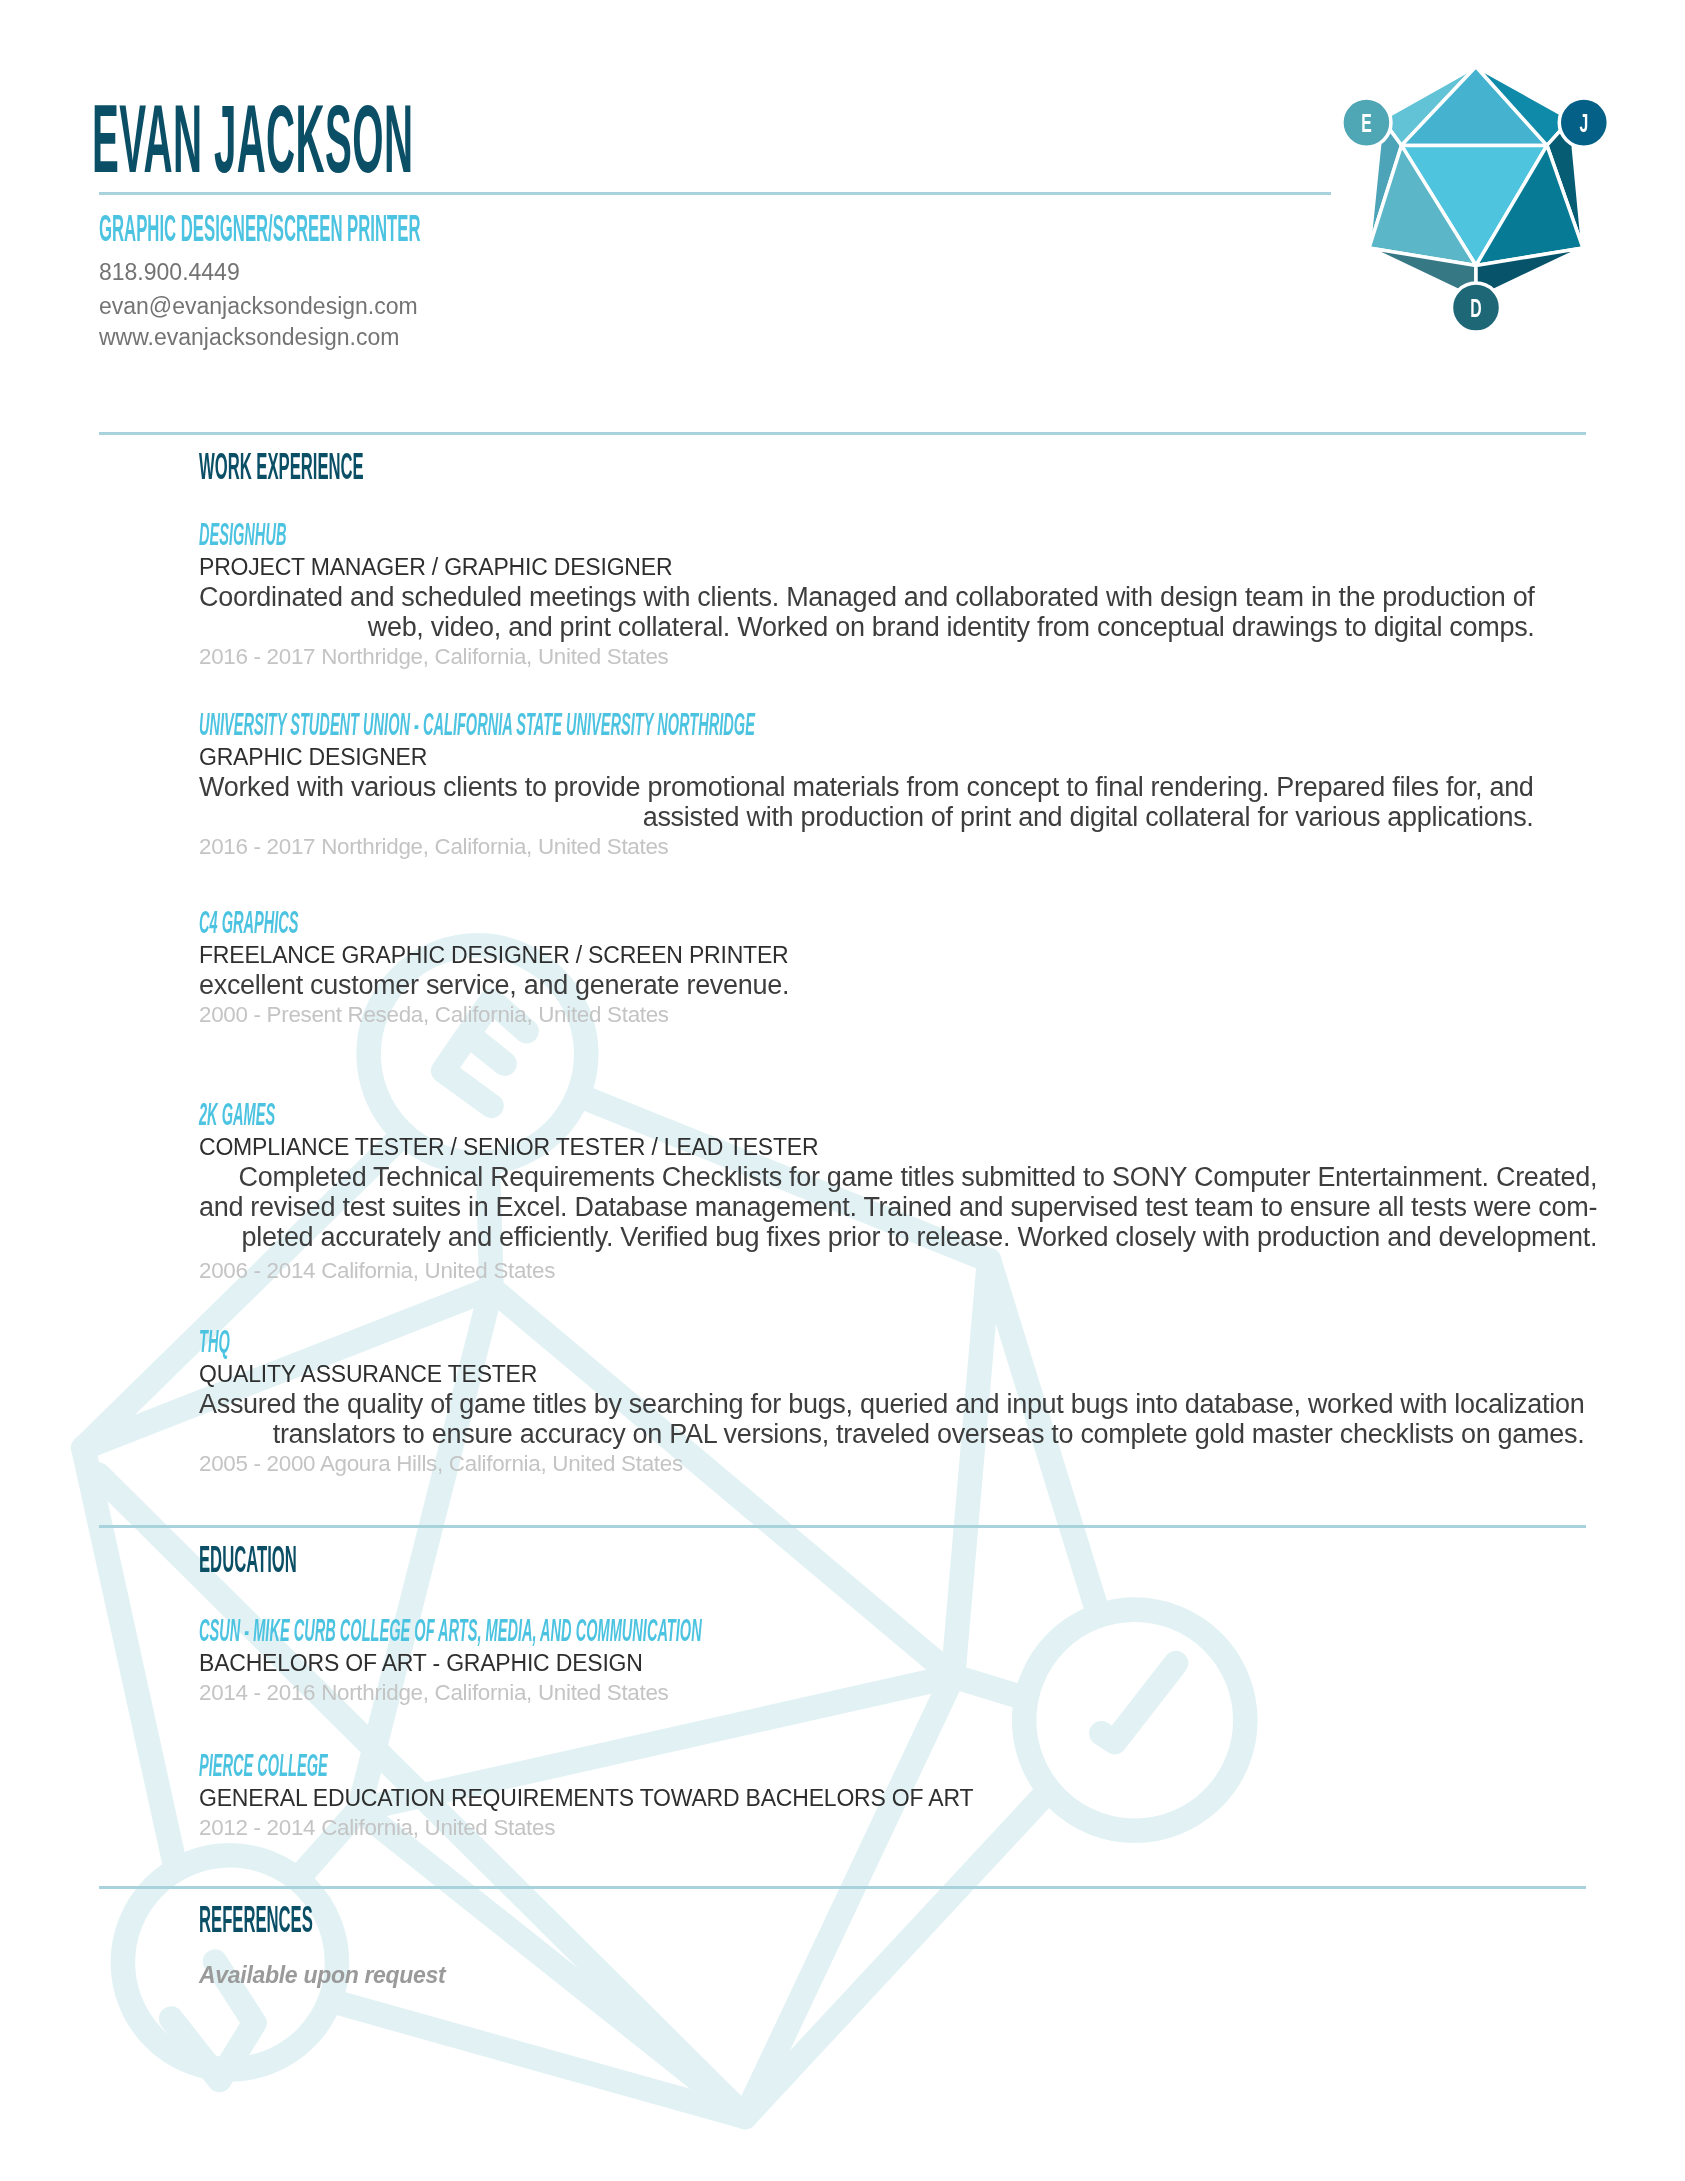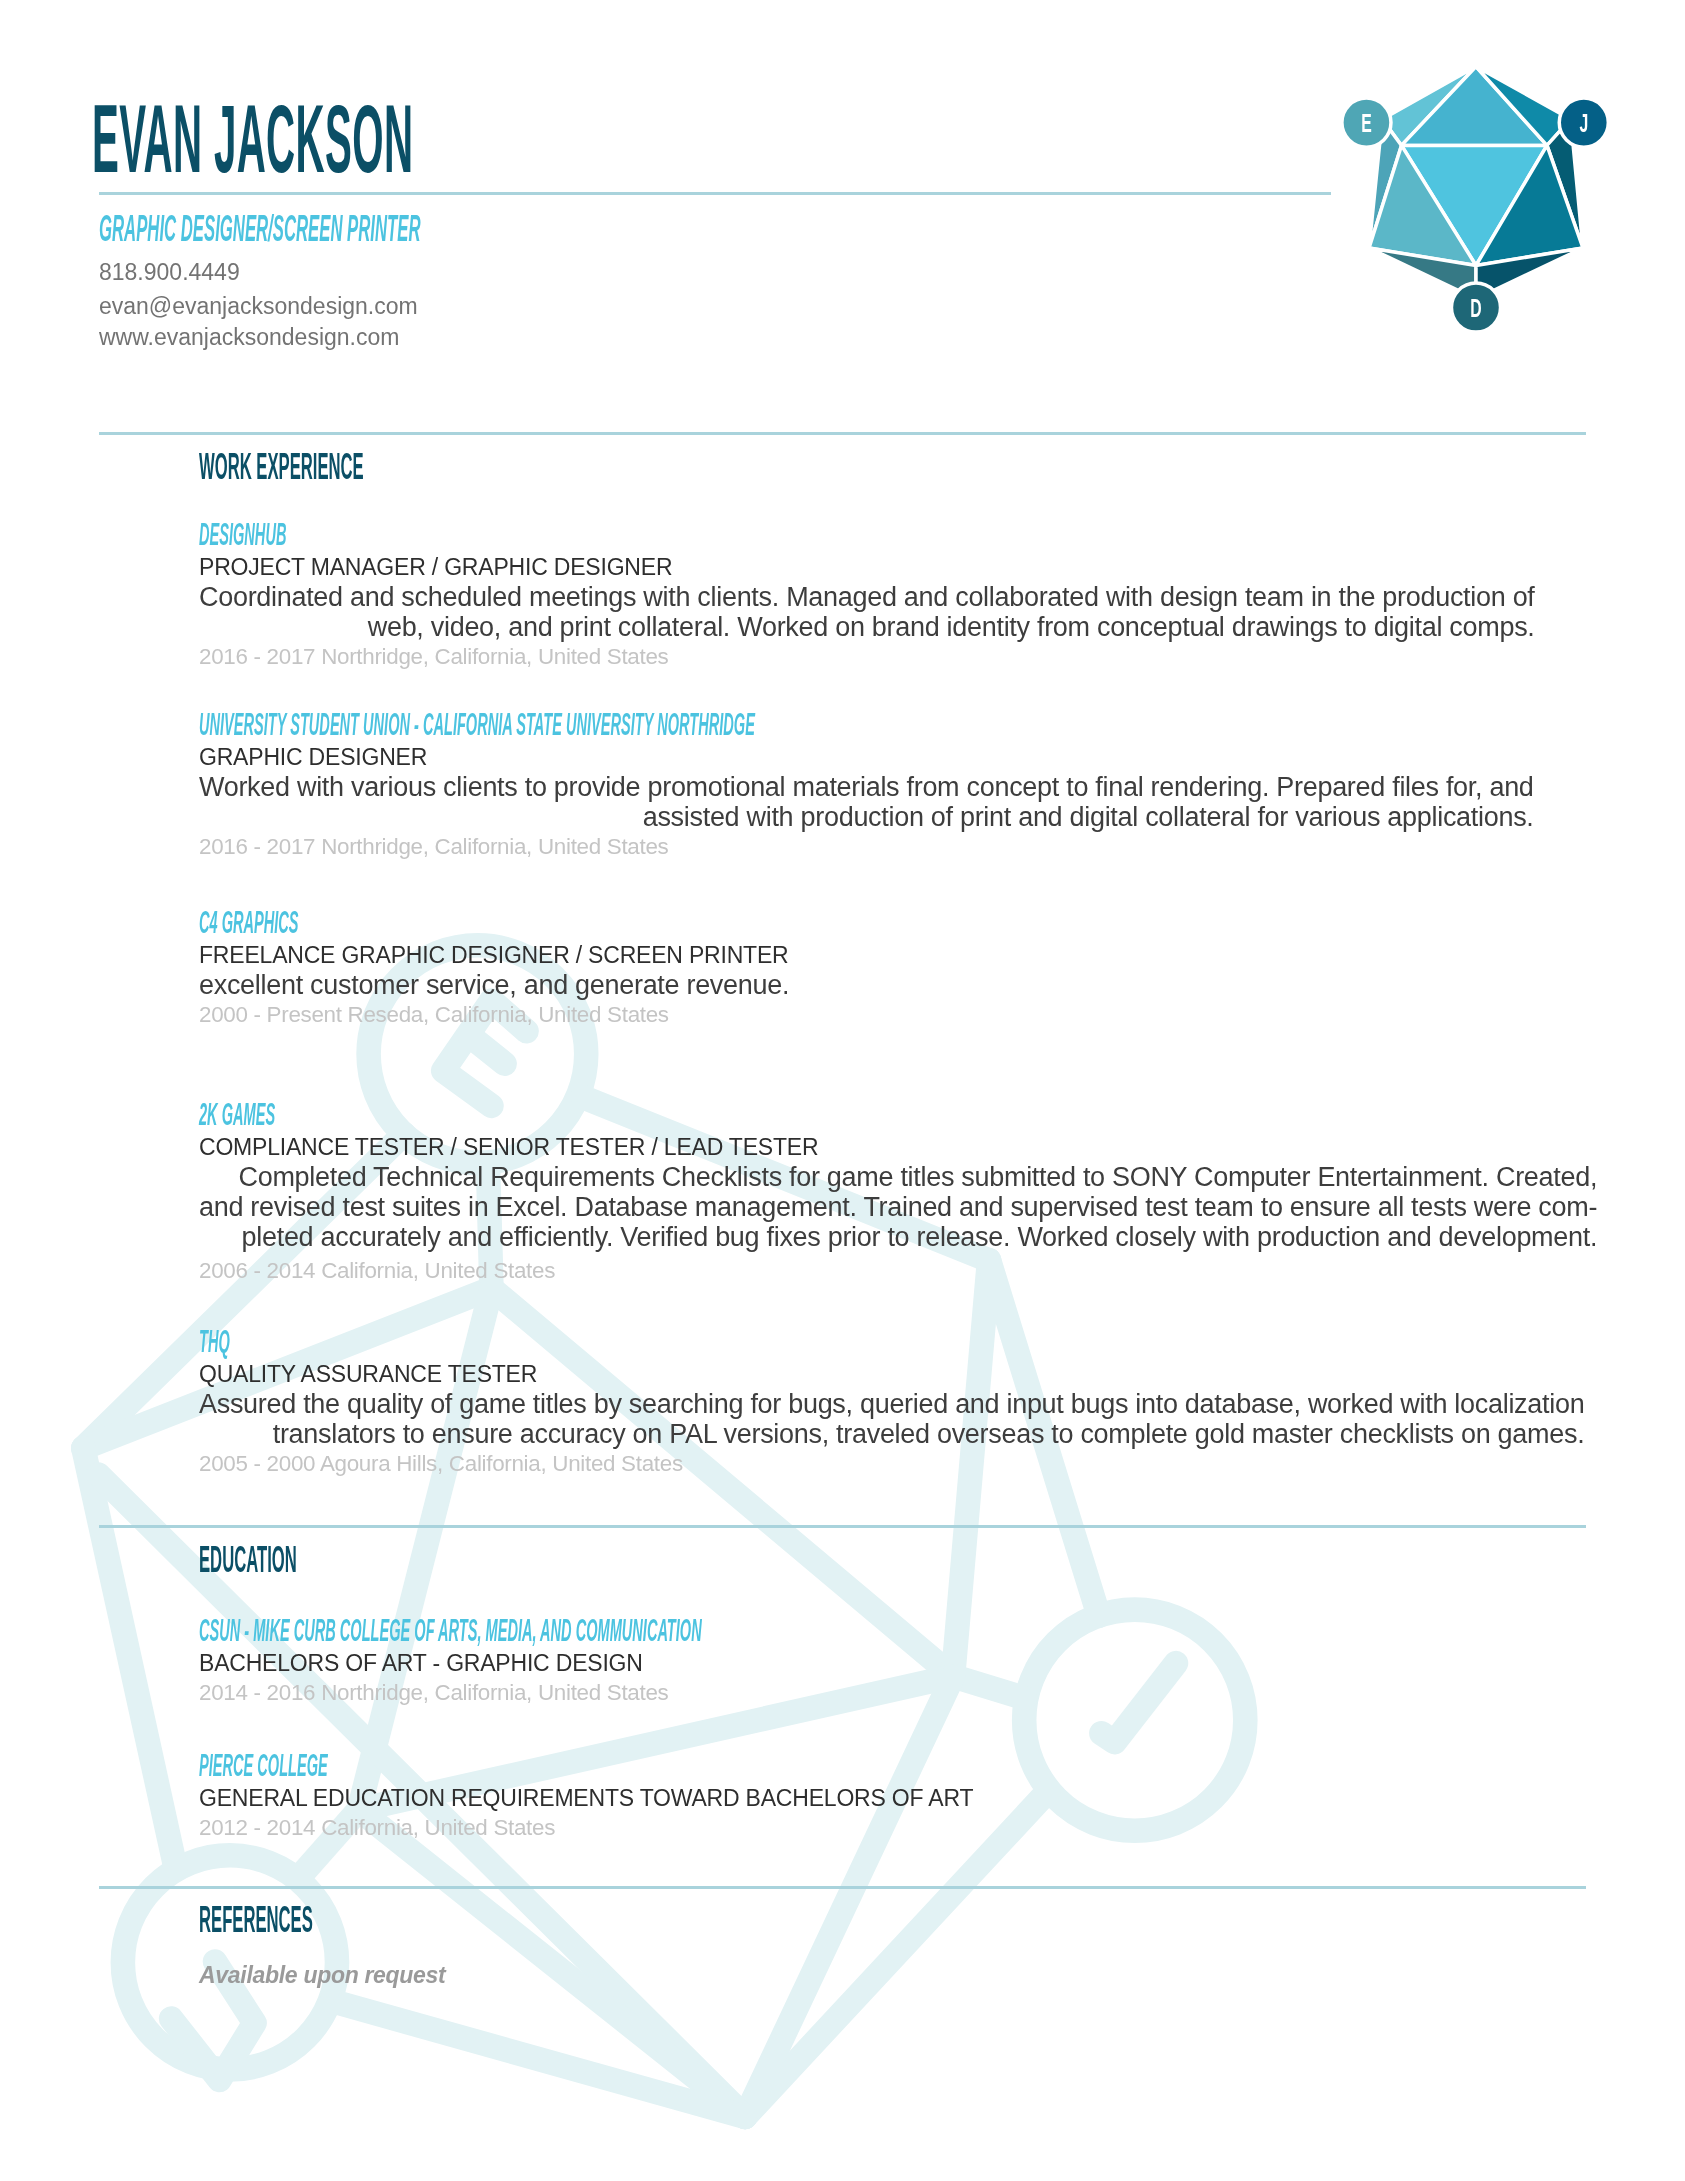--- a/index.html
+++ b/index.html
@@ -5,21 +5,21 @@
   html, body { margin:0; padding:0; background:#ffffff; }
   body { width:1685px; height:2181px; position:relative; overflow:hidden; font-family:"Liberation Sans", sans-serif; }
   .abs { position:absolute; }
   .cond { display:inline-block; transform-origin:0 50%; white-space:nowrap; }
   #watermark { position:absolute; left:0; top:0; width:1685px; height:2181px; z-index:0; }
   .layer { position:absolute; left:0; top:0; width:1685px; height:2181px; z-index:1; }
 
   .name { left:92px; top:86px; height:105px; line-height:105px; font-size:97px; font-weight:bold; color:#0b4f66; letter-spacing:0.9px; }
   .name .cond { transform:scaleX(0.415); }
   .hline { height:2.6px; background:#a9d3dc; }
-  .subtitle { left:99px; top:209px; height:39px; line-height:39px; font-size:37px; font-weight:bold; font-style:italic; color:#4cc3e0; }
+  .subtitle { left:99px; top:209px; height:39px; line-height:39px; font-size:37px; font-weight:bold; color:#4cc3e0; }
   .subtitle .cond { transform:scaleX(0.452); }
   .contact { left:99px; font-size:23px; color:#737373; line-height:32px; height:32px; white-space:nowrap; }
 
   .heading { left:199px; height:44px; line-height:44px; font-size:37px; font-weight:bold; color:#0b4f66; }
   .heading .cond { transform:scaleX(0.45); }
 
   .entry { left:199px; }
   .entry .company { height:35px; line-height:35px; font-size:31px; font-weight:bold; font-style:italic; color:#4cc3e0; }
   .entry .company .cond { transform:scaleX(0.47); }
   .entry .title { height:30px; line-height:30px; font-size:23px; color:#2e2e2e; white-space:nowrap; letter-spacing:-0.2px; }

